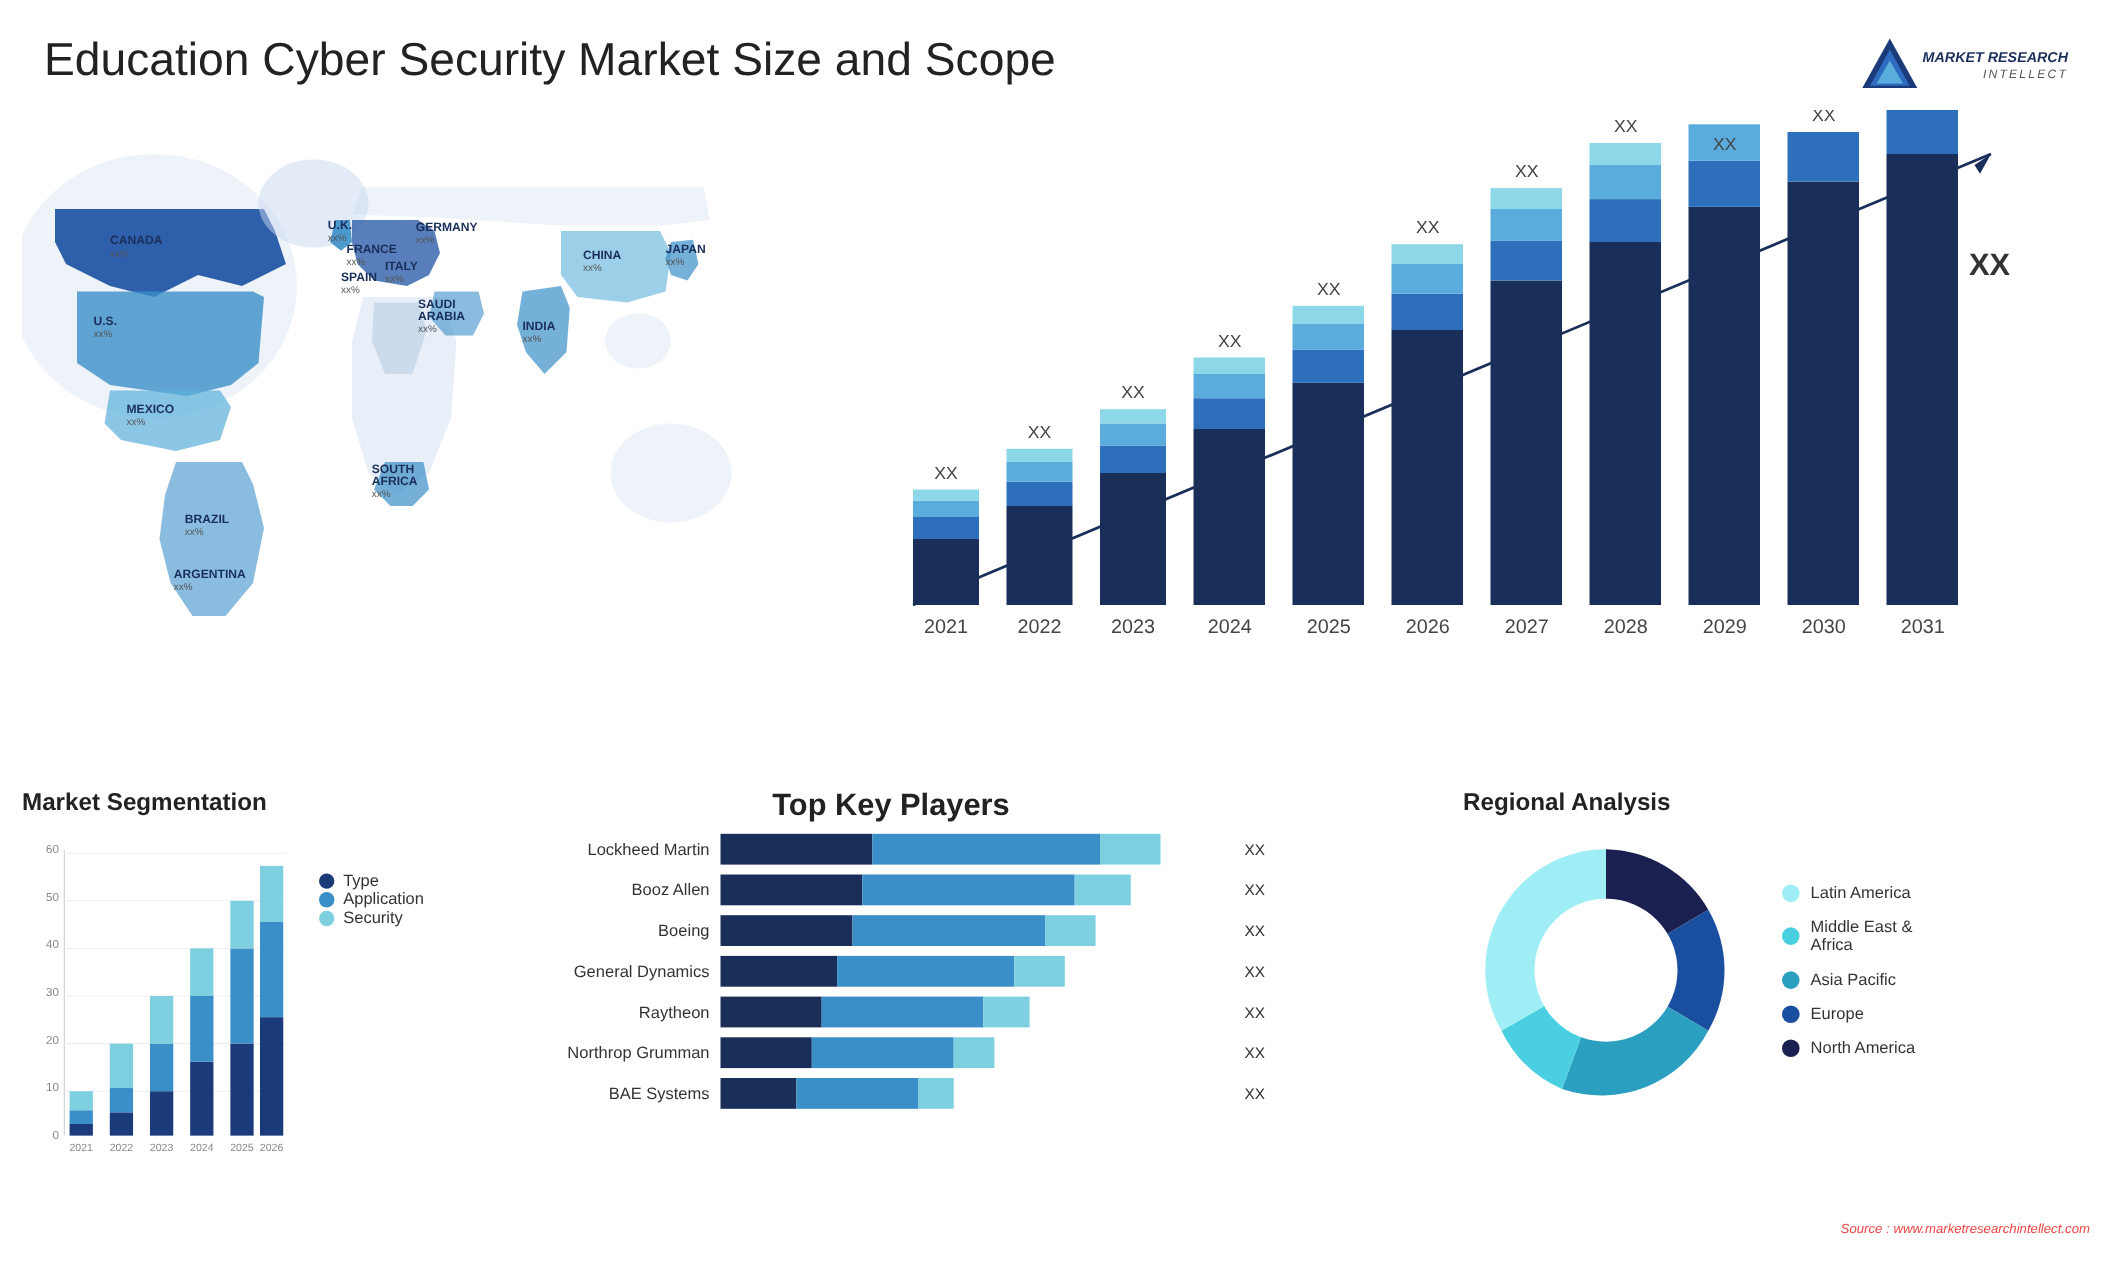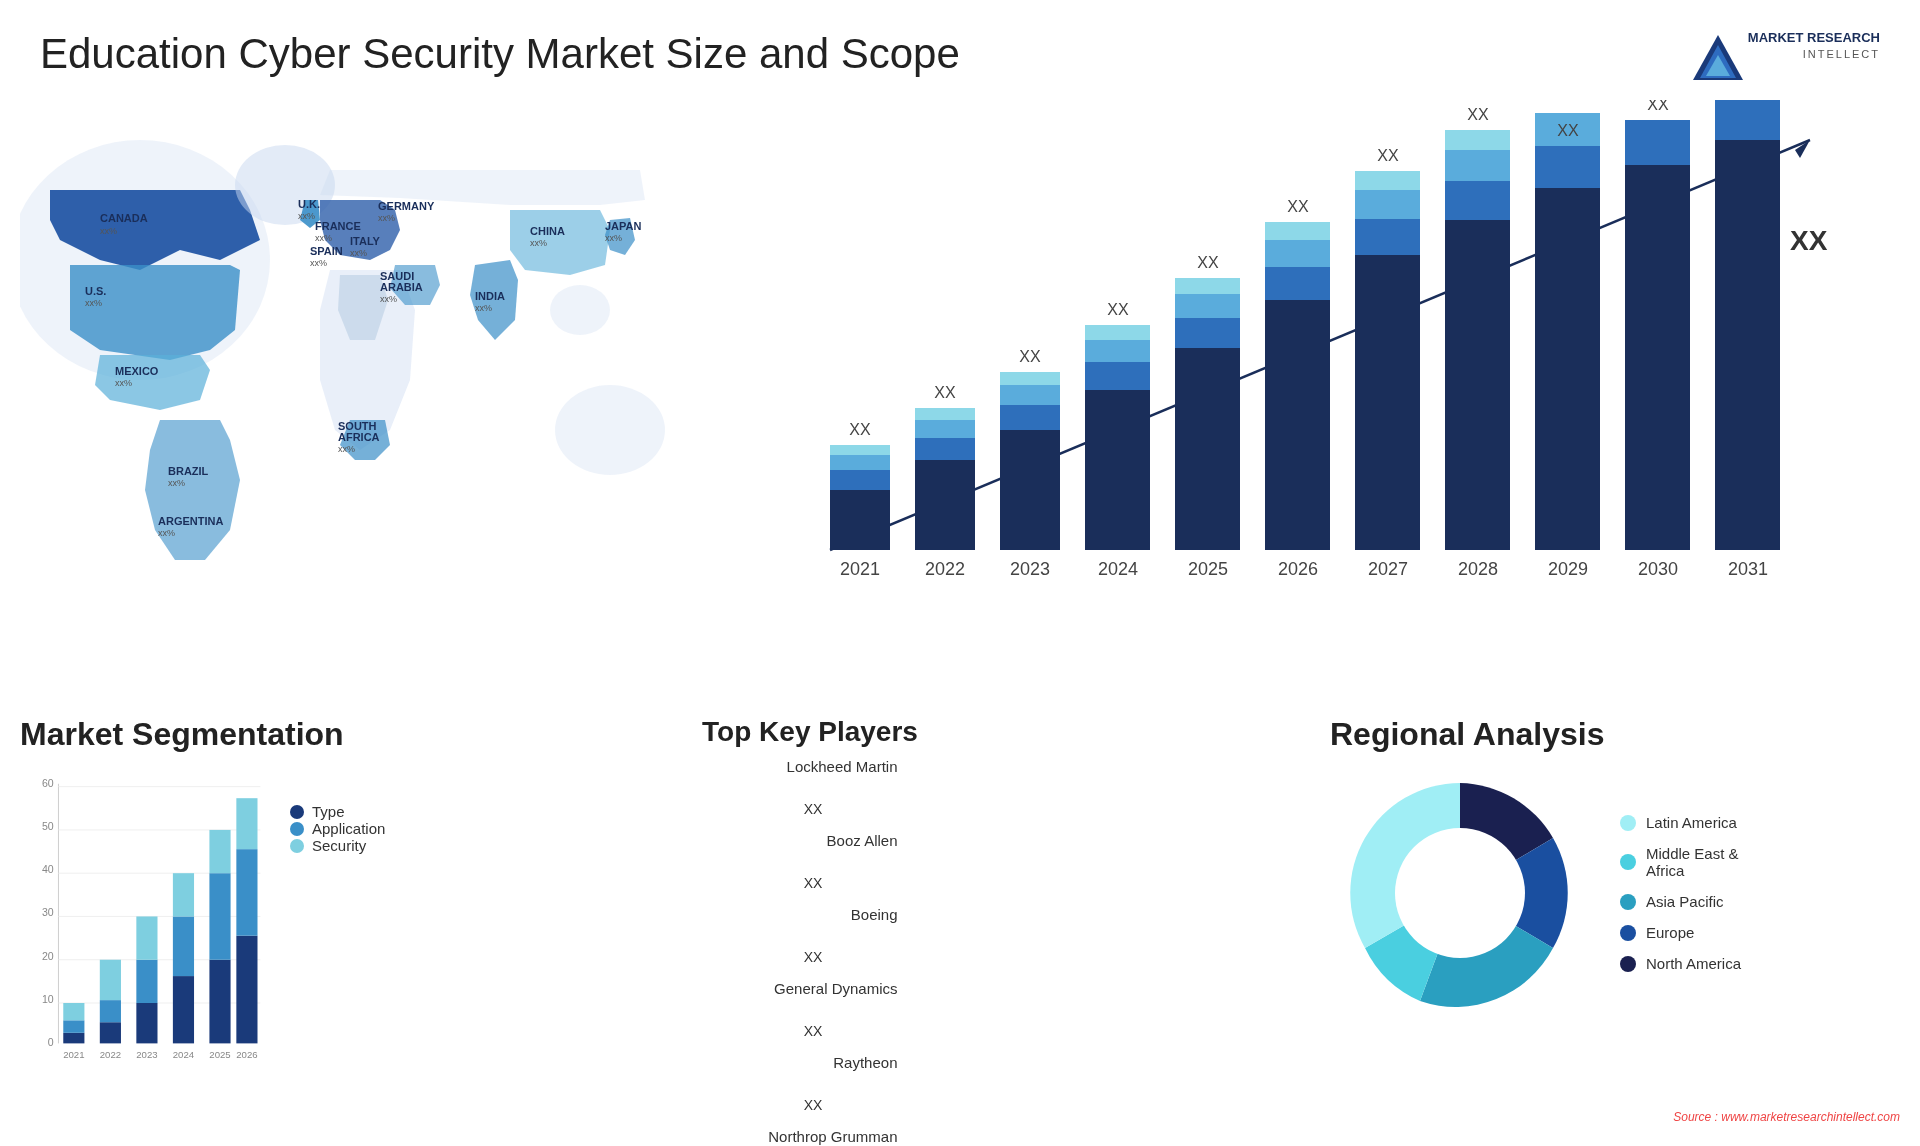--- a/index.html
+++ b/index.html
@@ -22,22 +22,23 @@
       justify-content: space-between;
       align-items: flex-start;
     }
     .page-title {
       font-size: 42px;
       font-weight: 400;
       color: #222;
     }
     .logo-area {
       display: flex;
-      align-items: flex-start;
+      align-items: center;
       gap: 0;
+      font-style: italic;
     }
     .logo-icon {
       width: 60px;
       height: 60px;
     }
     .logo-text {
       font-size: 13px;
       font-weight: 700;
       color: #1a2e5a;
       line-height: 1.3;
@@ -79,21 +80,21 @@
 
     
     .bottom-left {
       position: absolute;
       bottom: 30px;
       left: 20px;
       width: 430px;
       height: 400px;
     }
     .section-title {
-      font-size: 32px;
+      font-size: 22px;
       font-weight: 600;
       color: #222;
       margin-bottom: 10px;
     }
     .segmentation-content {
       display: flex;
       align-items: flex-start;
       gap: 20px;
     }
     .seg-chart {
@@ -127,21 +128,20 @@
       height: 400px;
     }
     .bar-h-container {
       margin-top: 10px;
     }
     .player-row {
       display: flex;
       align-items: center;
       margin-bottom: 9px;
       gap: 10px;
-      flex-direction: column;
     }
     .player-name {
       font-size: 15px;
       color: #333;
       width: 175px;
       text-align: right;
       flex-shrink: 0;
     }
     .player-bar-wrap {
       flex: 1;

